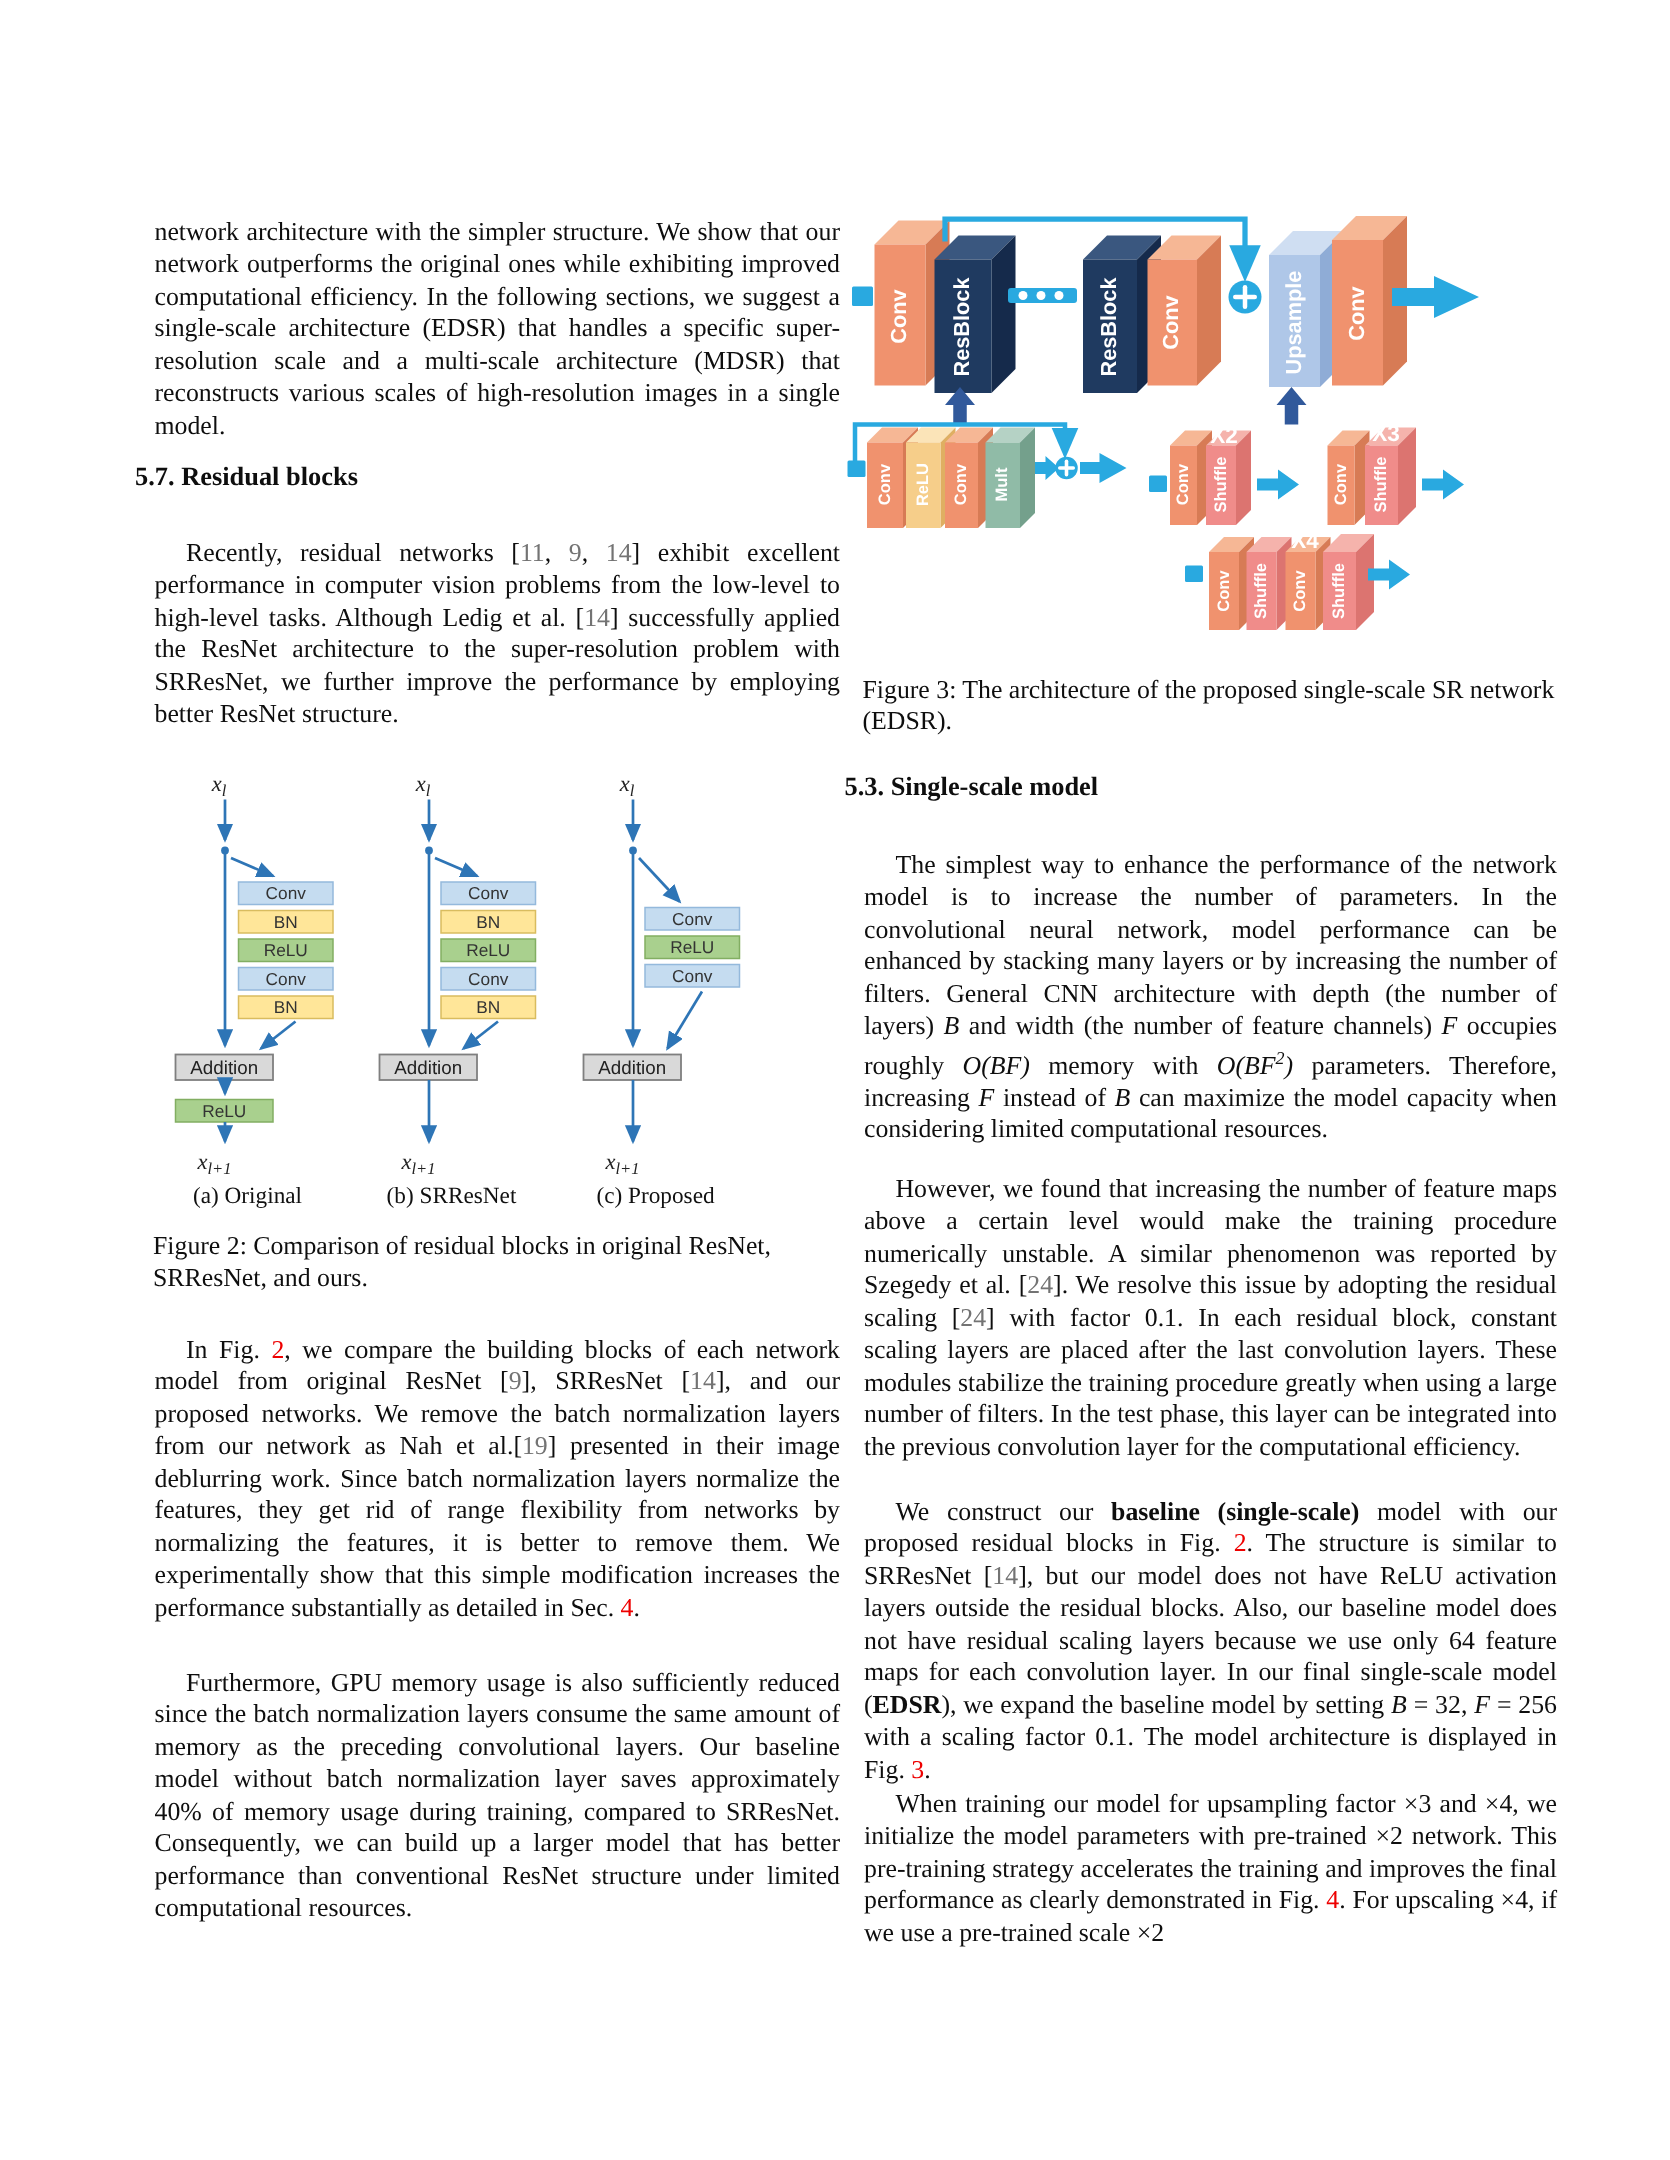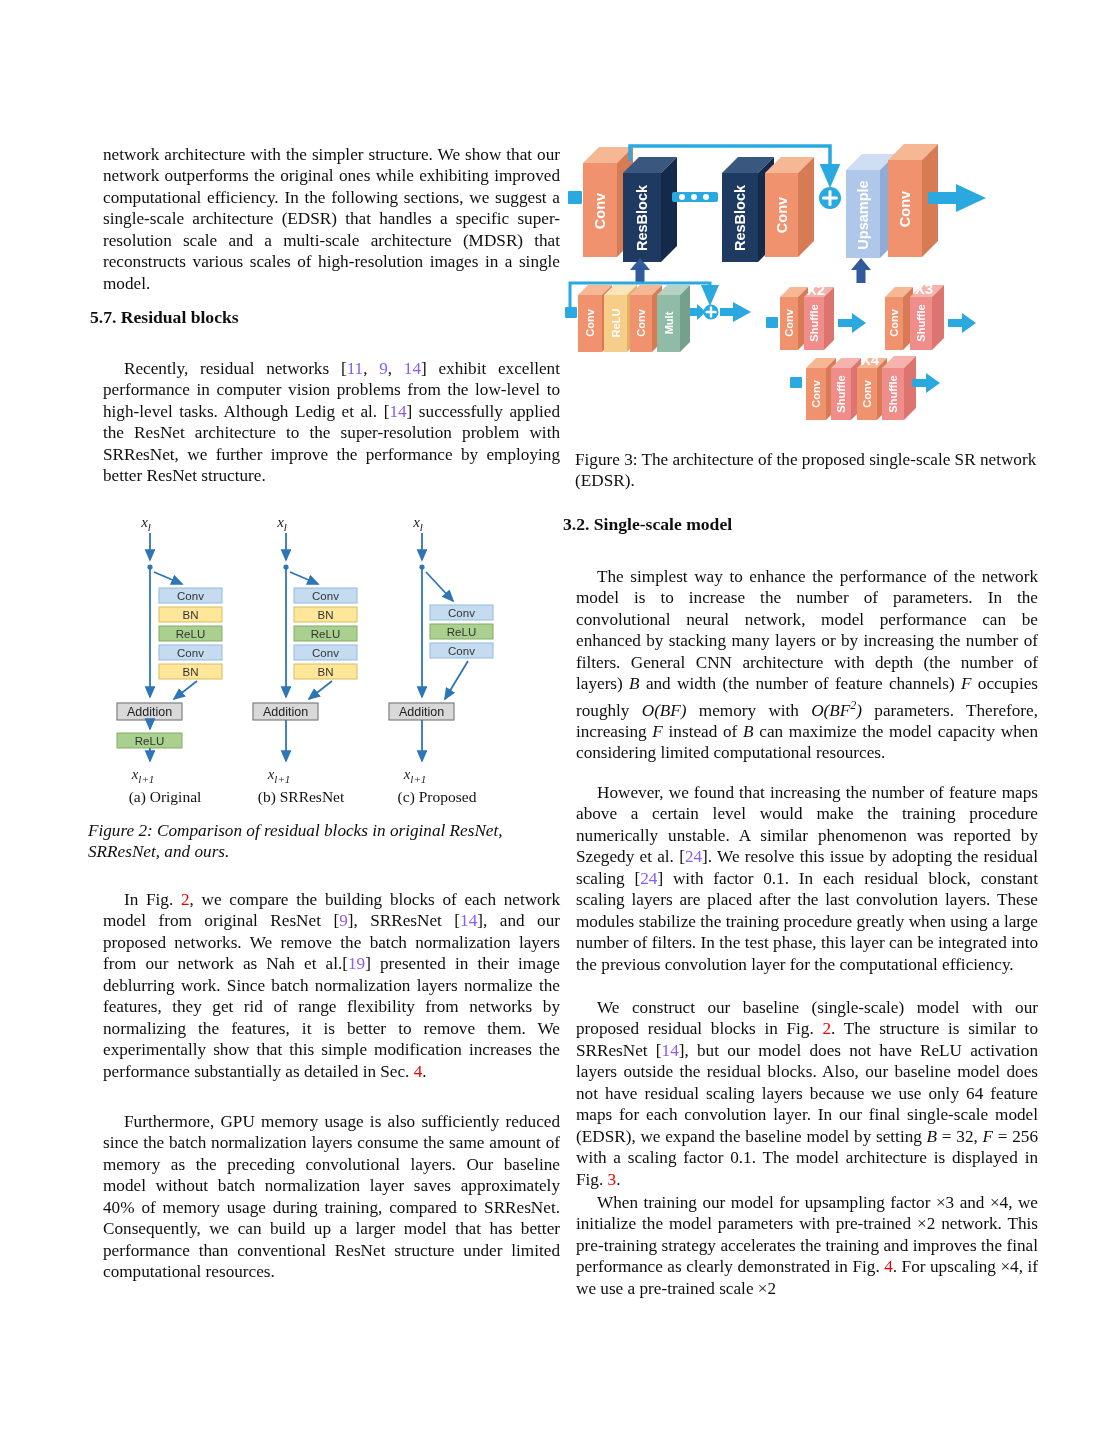--- a/index.html
+++ b/index.html
@@ -3,23 +3,23 @@
 <meta charset="utf-8">
 <style>
   html,body{margin:0;padding:0;background:#ffffff;}
   body{position:relative;width:1113px;height:1440px;overflow:hidden;
        font-family:"Liberation Serif","DejaVu Serif",serif;color:#0e0e0e;}
   .abs{position:absolute;}
   .para{font-size:17.2px;line-height:21.45px;text-align:justify;margin:13px;}
   .para.indent{text-indent:21px;}
   .caption{font-size:17.2px;line-height:21.45px;margin:12px;}
   .heading{font-size:17.6px;font-weight:bold;margin:0;}
-  .seg-g{color:#8b5cf6;}
+  .seg-g{color:#737373;}
   .seg-r{color:#ee0000;}
-  .seg-b{font-weight:normal;}
+  .seg-b{font-weight:bold;}
   .seg-m{font-style:italic;}
   sup.seg-p{font-style:italic;font-size:70%;}
   
   .f2-blocktext{font-family:"Liberation Sans","DejaVu Sans",sans-serif;font-size:11.5px;fill:#333;}
   .f2-addtext{font-family:"Liberation Sans","DejaVu Sans",sans-serif;font-size:12.5px;fill:#222;}
   .f2-cap{font-family:"Liberation Serif","DejaVu Serif",serif;font-size:15.5px;fill:#111;}
   .fvar{font-family:"Liberation Serif","DejaVu Serif",serif;font-style:italic;font-size:15px;fill:#222;}
   .fsub{font-size:11px;}
   .f2-line{stroke:#2E75B6;stroke-width:1.8;fill:none;}
   .f2-conv{fill:#C5DCF0;stroke:#94B9DC;stroke-width:1;}
@@ -118,21 +118,21 @@
     <text class="f2-blocktext" x="376.5" y="149.5" text-anchor="middle">Conv</text>
     <line class="f2-line" x1="383" y1="156" x2="360" y2="194" marker-end="url(#arr2)"></line>
     <rect class="f2-add" x="304" y="198" width="65" height="17"></rect>
     <text class="f2-addtext" x="336.5" y="211" text-anchor="middle">Addition</text>
     <line class="f2-line" x1="337" y1="215" x2="337" y2="256" marker-end="url(#arr2)"></line>
     <text class="fvar" x="330" y="274" text-anchor="middle"><tspan>x</tspan><tspan class="fsub" dy="3.5">l+1</tspan></text>
     <text class="f2-cap" x="352" y="297" text-anchor="middle">(c) Proposed</text>
   </g>
 </svg>
 
-<p class="caption abs" style="left:76px;top:808px;width:435px;font-style:italic;">Figure 2: Comparison of residual blocks in original ResNet, SRResNet, and ours.</p>
+<p class="caption abs" style="left:90px;top:808px;width:435px;">Figure 2: Comparison of residual blocks in original ResNet, SRResNet, and ours.</p>
 
 <p class="para abs indent" style="left:90px;top:876px;width:457px;"><span>In Fig. </span><span class="seg-r">2</span><span>, we compare the building blocks of each network model from original ResNet [</span><span class="seg-g">9</span><span>], SRResNet [</span><span class="seg-g">14</span><span>], and our proposed networks. We remove the batch normalization layers from our network as Nah et al.[</span><span class="seg-g">19</span><span>] presented in their image deblurring work. Since batch normalization layers normalize the features, they get rid of range flexibility from networks by normalizing the features, it is better to remove them. We experimentally show that this simple modification increases the performance substantially as detailed in Sec. </span><span class="seg-r">4</span><span>.</span></p>
 
 <p class="para abs indent" style="left:90px;top:1098px;width:457px;"><span>Furthermore, GPU memory usage is also sufficiently reduced since the batch normalization layers consume the same amount of memory as the preceding convolutional layers. Our baseline model without batch normalization layer saves approximately 40% of memory usage during training, compared to SRResNet. Consequently, we can build up a larger model that has better performance than conventional ResNet structure under limited computational resources.</span></p>
 
 <svg class="abs" style="left:560px;top:125px;" width="470" height="305" viewBox="0 0 470 305">
   <defs>
     <marker id="arrc" markerWidth="8" markerHeight="8" refX="5" refY="3" orient="auto">
       <path d="M0,0 L7,3 L0,6 Z" fill="#29A9E0"></path>
     </marker>
@@ -296,21 +296,21 @@
       <rect x="322" y="243" width="22" height="52" fill="#F08C8A"></rect>
       <text class="f3-label f3-small" transform="rotate(-90 333 269)" x="333" y="269" text-anchor="middle" dominant-baseline="central">Shuffle</text>
     </g>
     <text class="f3-scale" x="310" y="240" text-anchor="middle">X4</text>
     <polygon class="cyan" points="352,254 366,254 366,248 380,258 366,268 366,262 352,262"></polygon>
   </g>
 </svg>
 
 <p class="caption abs" style="left:563px;top:437px;width:462px;">Figure 3: The architecture of the proposed single-scale SR network (EDSR).</p>
 
-<h3 class="heading abs" style="left:563px;top:514px;">3.2. Single-scale model</h3>
+<h3 class="heading abs" style="left:563px;top:514px;">5.3. Single-scale model</h3>
 
 <p class="para abs indent" style="left:563px;top:553px;width:462px;"><span>The simplest way to enhance the performance of the network model is to increase the number of parameters. In the convolutional neural network, model performance can be enhanced by stacking many layers or by increasing the number of filters. General CNN architecture with depth (the number of layers) </span><span class="seg-m">B</span><span> and width (the number of feature channels) </span><span class="seg-m">F</span><span> occupies roughly </span><span class="seg-m">O(BF)</span><span> memory with </span><span class="seg-m">O(BF</span><sup class="seg-p">2</sup><span class="seg-m">)</span><span> parameters. Therefore, increasing </span><span class="seg-m">F</span><span> instead of </span><span class="seg-m">B</span><span> can maximize the model capacity when considering limited computational resources.</span></p>
 
 <p class="para abs indent" style="left:563px;top:769px;width:462px;"><span>However, we found that increasing the number of feature maps above a certain level would make the training procedure numerically unstable. A similar phenomenon was reported by Szegedy et al. [</span><span class="seg-g">24</span><span>]. We resolve this issue by adopting the residual scaling [</span><span class="seg-g">24</span><span>] with factor 0.1. In each residual block, constant scaling layers are placed after the last convolution layers. These modules stabilize the training procedure greatly when using a large number of filters. In the test phase, this layer can be integrated into the previous convolution layer for the computational efficiency.</span></p>
 
 <p class="para abs indent" style="left:563px;top:984px;width:462px;"><span>We construct our </span><span class="seg-b">baseline (single-scale)</span><span> model with our proposed residual blocks in Fig. </span><span class="seg-r">2</span><span>. The structure is similar to SRResNet [</span><span class="seg-g">14</span><span>], but our model does not have ReLU activation layers outside the residual blocks. Also, our baseline model does not have residual scaling layers because we use only 64 feature maps for each convolution layer. In our final single-scale model (</span><span class="seg-b">EDSR</span><span>), we expand the baseline model by setting </span><span class="seg-m">B</span><span> = 32, </span><span class="seg-m">F</span><span> = 256 with a scaling factor 0.1. The model architecture is displayed in Fig. </span><span class="seg-r">3</span><span>.</span></p>
 
 <p class="para abs indent" style="left:563px;top:1179px;width:462px;"><span>When training our model for upsampling factor ×3 and ×4, we initialize the model parameters with pre-trained ×2 network. This pre-training strategy accelerates the training and improves the final performance as clearly demonstrated in Fig. </span><span class="seg-r">4</span><span>. For upscaling ×4, if we use a pre-trained scale ×2</span></p>
 
 </body></html>

